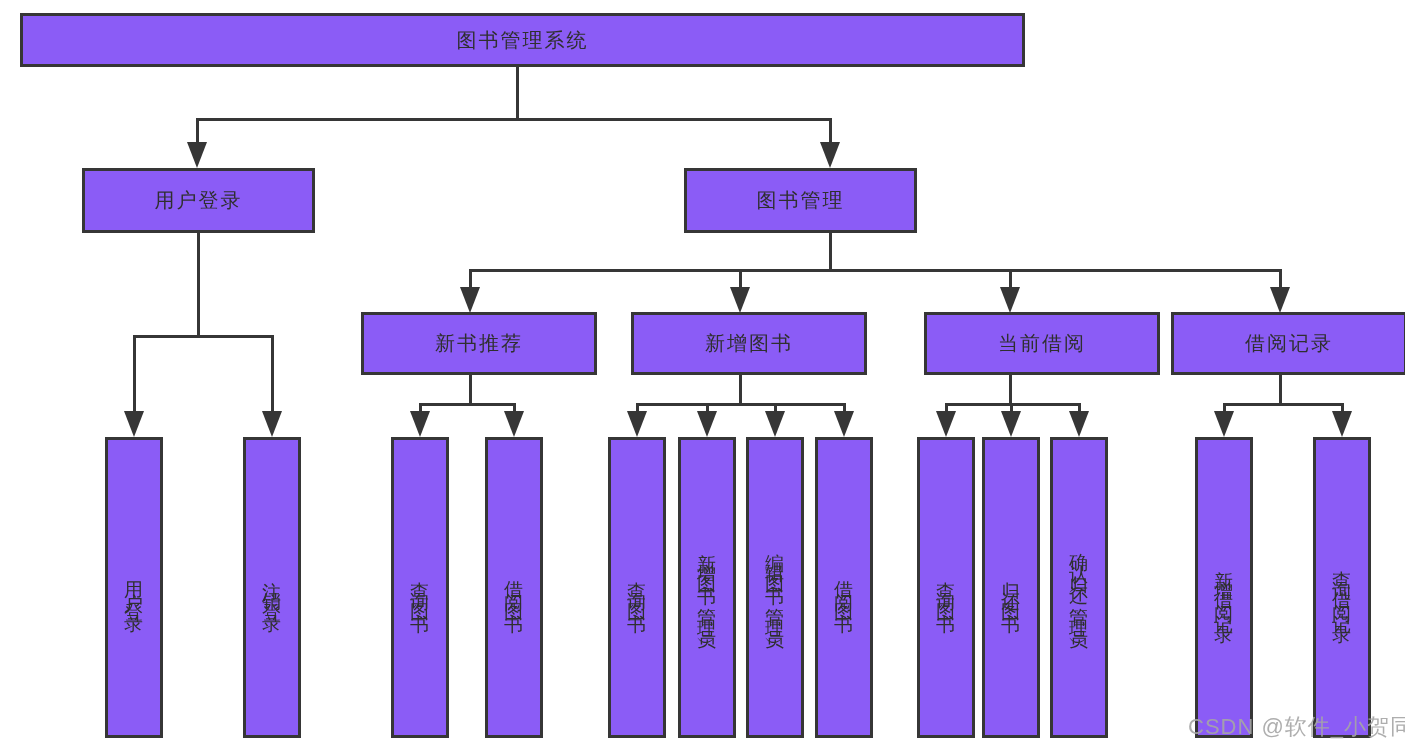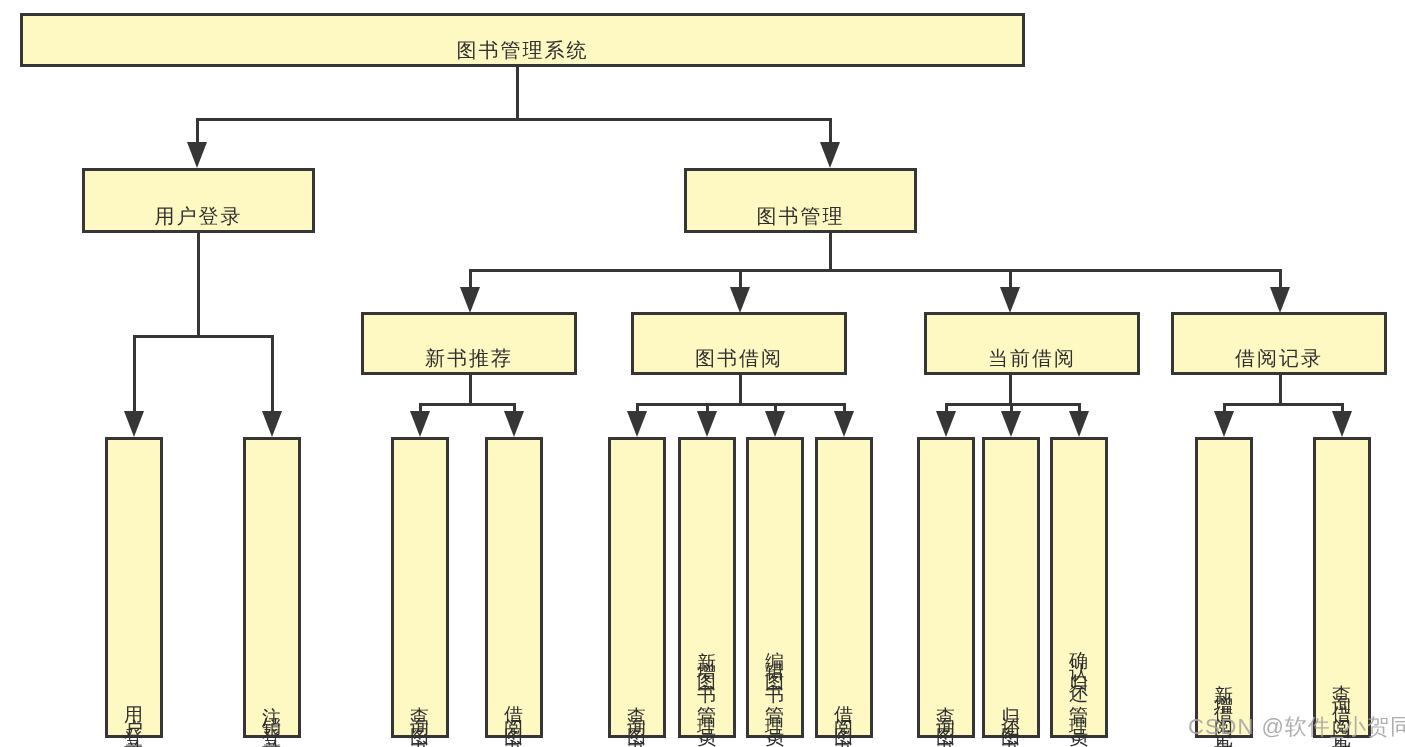--- a/index.html
+++ b/index.html
@@ -4,26 +4,26 @@
 <style>
   :root { --line:#363636; --text:#2f2f2f; --watermark:#a6a6a6; --bg:#ffffff; }
   * { margin:0; padding:0; box-sizing:border-box; }
   html,body { background:var(--bg); }
   body { font-family:"Liberation Sans","DejaVu Sans",sans-serif; color:var(--text); }
   .canvas {
     position:relative; width:1405px; height:747px; background:var(--bg);
     overflow:hidden;
   }
   .box {
-    position:absolute; background:#fef9c3; border:3px solid var(--line);
-    display:flex; align-items:flex-end; justify-content:center;
+    position:absolute; background:#8b5cf6; border:3px solid var(--line);
+    display:flex; align-items:center; justify-content:center;
   }
   .hbox { font-size:20px; letter-spacing:2px; }
   .hbox-lvl2 { width:233px; height:65px; top:168px; }
-  .hbox-lvl3 { width:216px; height:63px; top:312px; }
+  .hbox-lvl3 { width:236px; height:63px; top:312px; }
   .vbox { width:58px; height:301px; top:437px; }
   .vtext {
     writing-mode:vertical-rl; text-orientation:mixed;
     font-size:19px; line-height:1; letter-spacing:11px;
   }
   .ln { position:absolute; display:block; background:var(--line); }
   .ah {
     position:absolute; display:block; width:0; height:0;
     border-left:10px solid transparent; border-right:10px solid transparent;
     border-top:26px solid var(--line);
@@ -71,21 +71,21 @@
   <i class="ah" style="left:730px;top:287px"></i>
   <i class="ln" style="left:1009px;top:269px;width:3px;height:22px"></i>
   <i class="ah" style="left:1000px;top:287px"></i>
   <i class="ln" style="left:1279px;top:269px;width:3px;height:22px"></i>
   <i class="ah" style="left:1270px;top:287px"></i>
 
   <div class="box hbox hbox-lvl3" style="left:361px">
     <span>新书推荐</span>
   </div>
   <div class="box hbox hbox-lvl3" style="left:631px">
-    <span>图书借阅</span>
+    <span>新增图书</span>
   </div>
   <div class="box hbox hbox-lvl3" style="left:924px">
     <span>当前借阅</span>
   </div>
   <div class="box hbox hbox-lvl3" style="left:1171px">
     <span>借阅记录</span>
   </div>
 
   <i class="ln" style="left:469px;top:374px;width:3px;height:32px"></i>
   <i class="ln" style="left:419px;top:403px;width:97px;height:3px"></i>

